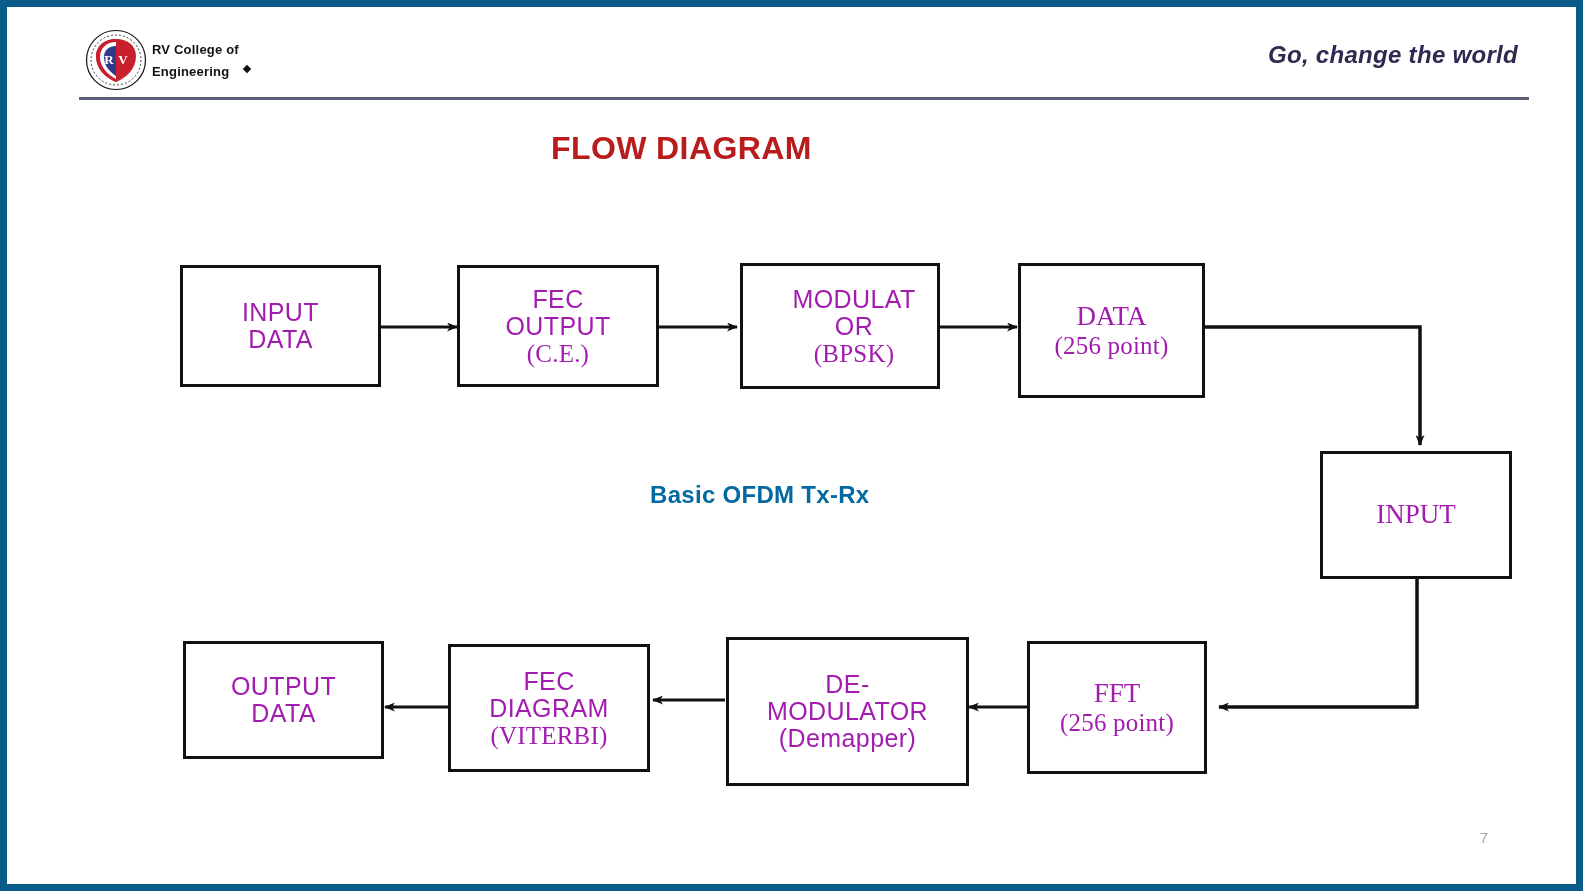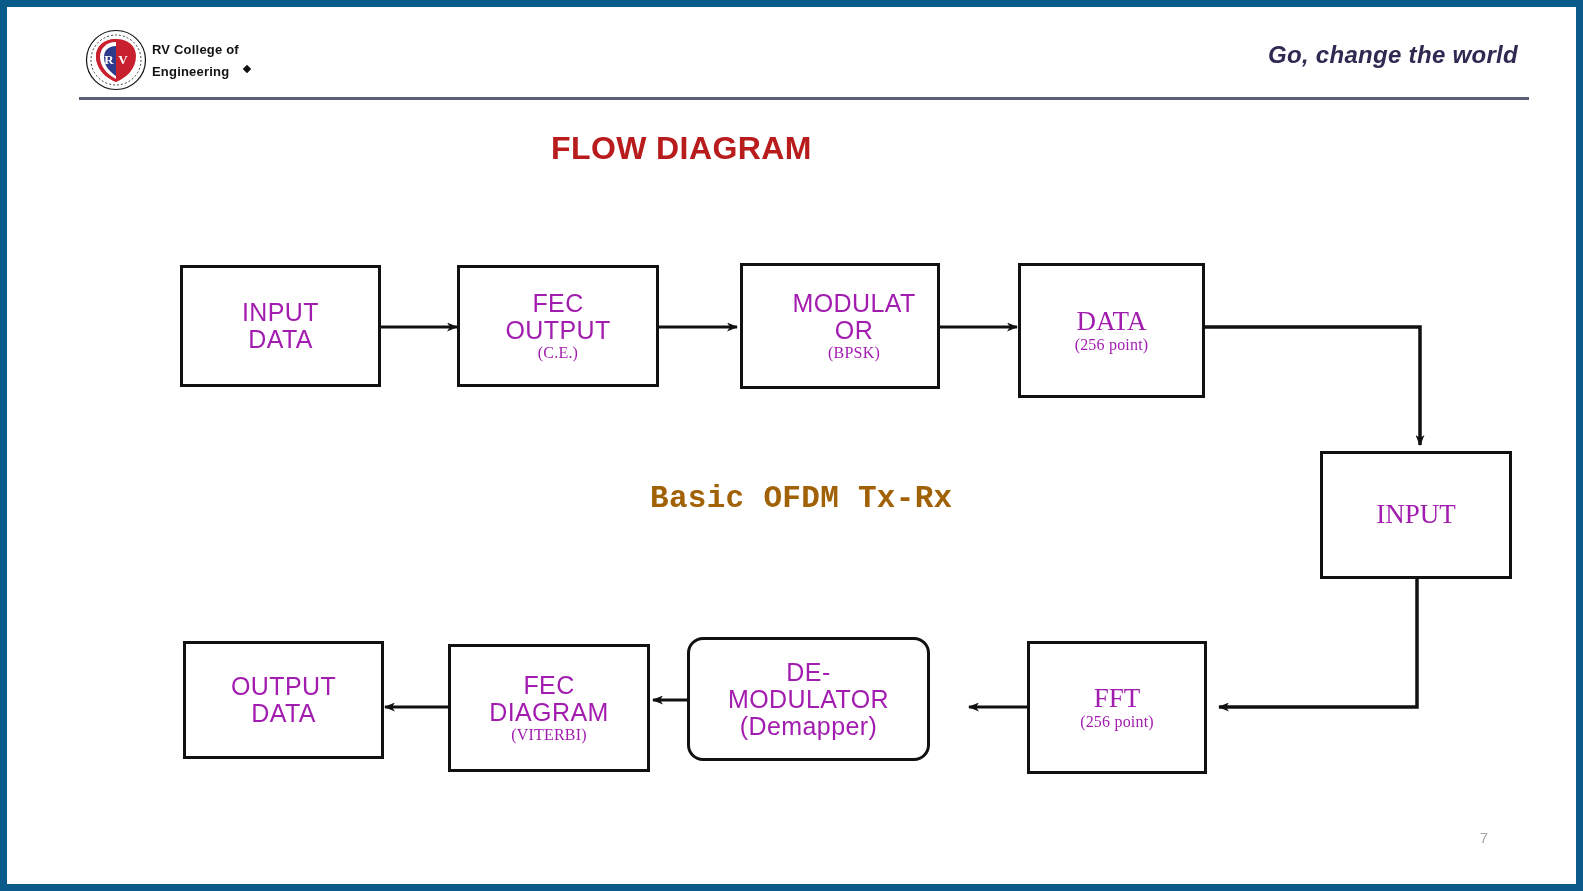--- a/index.html
+++ b/index.html
@@ -105,35 +105,35 @@
     line-height: 1.08;
     white-space: nowrap;
   }
   .sans-ln {
     font-family: "Liberation Sans", sans-serif;
     font-size: 25px;
     letter-spacing: .4px;
   }
   .serif-ln {
     font-family: "Liberation Serif", serif;
-    font-size: 16px;
+    font-size: 25px;
     letter-spacing: .2px;
   }
   .serif-lg {
     font-family: "Liberation Serif", serif;
     font-size: 27px;
   }
   #mid-caption {
     position: absolute;
     left: 643px;
     top: 474px;
-    font-family: Liberation Mono, monospace;
-    font-size: 31px;
-    font-weight: bold;
-    color: #a16207;
+    font-family: Liberation Sans, sans-serif;
+    font-size: 24px;
+    font-weight: bold;
+    color: #0369a1;
     letter-spacing: .3px;
     white-space: nowrap;
   }
   
   #page-number {
     position: absolute;
     right: 88px;
     bottom: 38px;
     font-size: 15px;
     color: #a6a6a6;
@@ -225,21 +225,21 @@
       <span class="ln serif-lg">INPUT</span>
     </div>
 
     <div id="mid-caption">Basic OFDM Tx-Rx</div>
 
     <div class="node" style="left:1020px; top:634px; width:180px; height:133px;align-items:center;">
       <span class="ln serif-lg">FFT</span>
       <span class="ln serif-ln">(256 point)</span>
     </div>
 
-    <div class="node" style="left:680px; top:630px; width:243px; height:124px;border-radius:16px;">
+    <div class="node" style="left:719px; top:630px; width:243px; height:149px;">
       <span class="ln sans-ln">DE-</span>
       <span class="ln sans-ln">MODULATOR</span>
       <span class="ln sans-ln">(Demapper)</span>
     </div>
 
     <div class="node" style="left:441px; top:637px; width:202px; height:128px;">
       <span class="ln sans-ln">FEC</span>
       <span class="ln sans-ln">DIAGRAM</span>
       <span class="ln serif-ln">(VITERBI)</span>
     </div>

